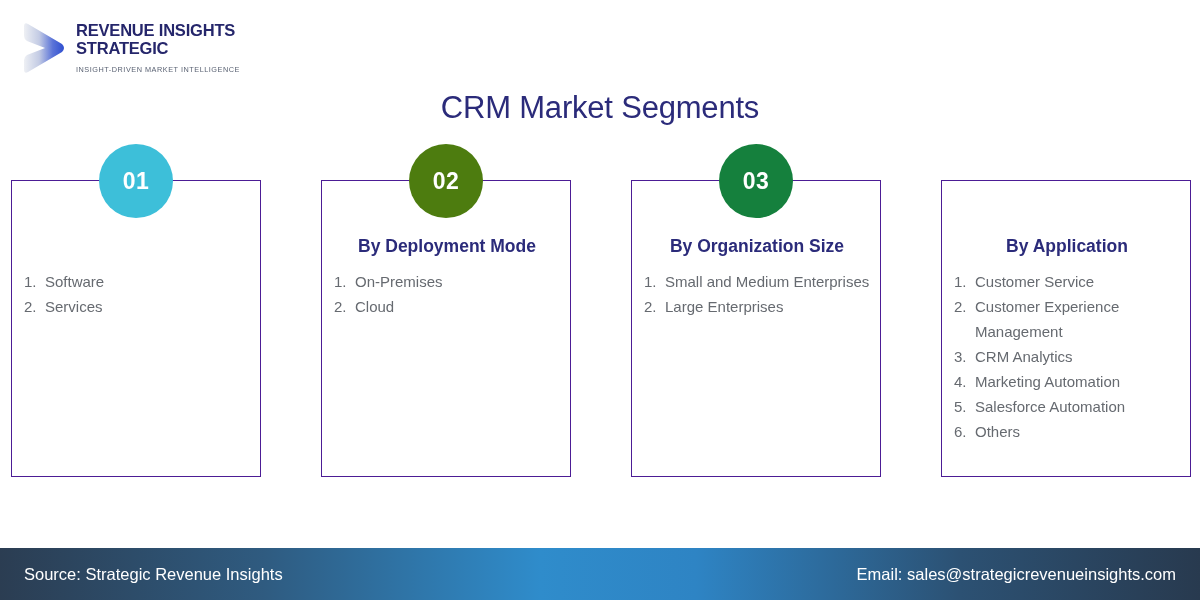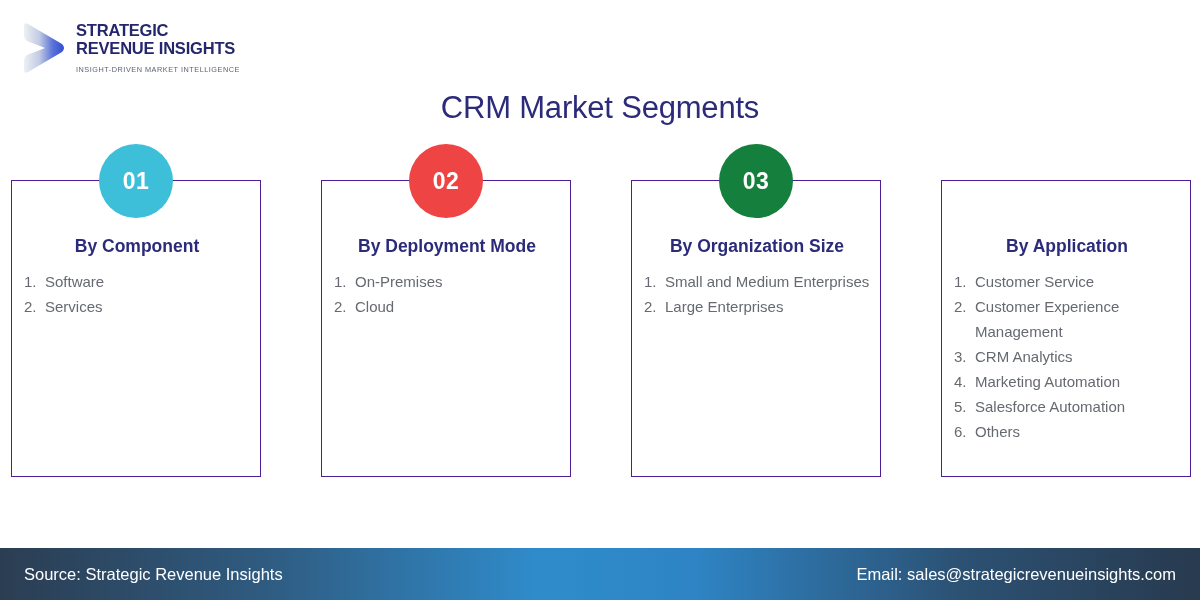--- a/index.html
+++ b/index.html
@@ -169,46 +169,45 @@
         <stop offset="0%" stop-color="#eef0f4"></stop>
         <stop offset="38%" stop-color="#c3cbe4"></stop>
         <stop offset="72%" stop-color="#5a73d8"></stop>
         <stop offset="100%" stop-color="#2f4fd0"></stop>
       </linearGradient>
     </defs>
     <path d="M2 4 Q2 0 6 2 L40 22 Q44 26 40 30 L6 50 Q2 52 2 48 L2 38 Q2 35 5 33 L23 26 L5 19 Q2 17 2 14 Z" fill="url(#chevGrad)"></path>
   </svg>
   <div class="logo-text">
     <div class="logo-wordmark">
+      <span>REVENUE INSIGHTS</span>
       <span>STRATEGIC</span>
-      <span>REVENUE INSIGHTS</span>
     </div>
     <div class="logo-tagline">INSIGHT-DRIVEN MARKET INTELLIGENCE</div>
   </div>
 </div>
 
 <div class="page-title">CRM Market Segments</div>
 
 <div class="cards">
     <div class="card">
       <div class="badge" style="background: rgb(61, 191, 217);">01</div>
-      <div class="card-title">By Component</div>
       <ul class="card-list">
         <li>
           <span class="li-num">1.</span>
           <span class="li-text">Software</span>
         </li>
         <li>
           <span class="li-num">2.</span>
           <span class="li-text">Services</span>
         </li>
       </ul>
     </div>
     <div class="card">
-      <div class="badge" style="background: #ef4444;">02</div>
+      <div class="badge" style="background: #4d7c0f;">02</div>
       <div class="card-title">By Deployment Mode</div>
       <ul class="card-list">
         <li>
           <span class="li-num">1.</span>
           <span class="li-text">On-Premises</span>
         </li>
         <li>
           <span class="li-num">2.</span>
           <span class="li-text">Cloud</span>
         </li>

